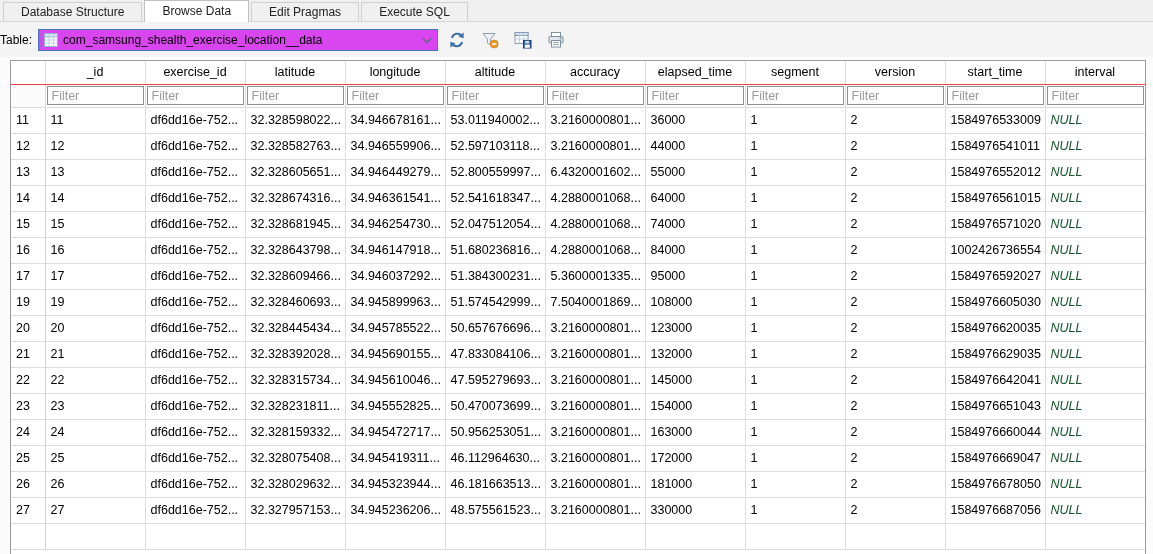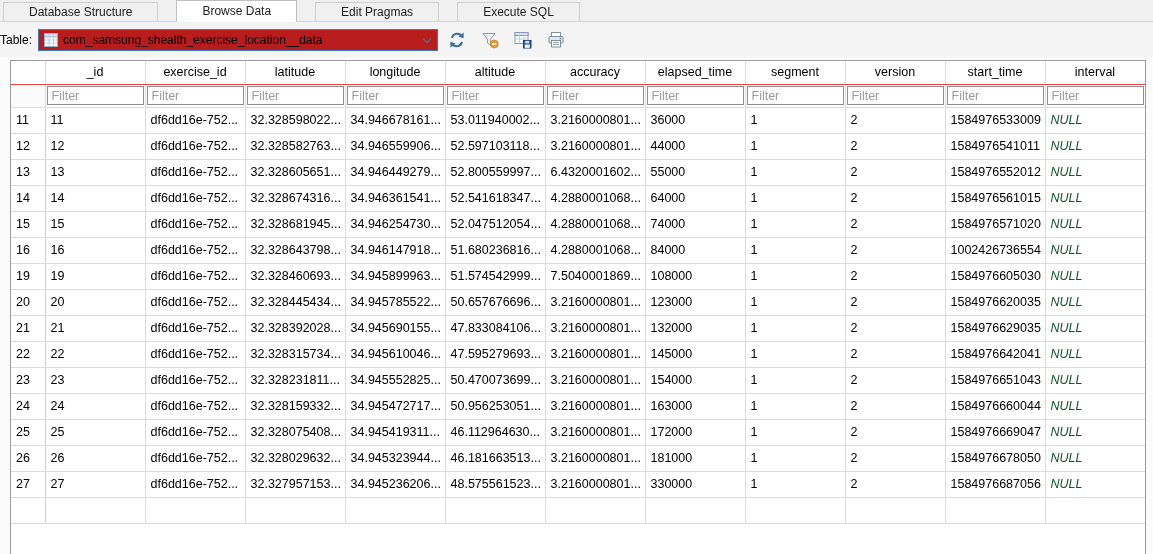--- a/index.html
+++ b/index.html
@@ -9,37 +9,37 @@
     background:#f0f0f0; position:relative; font-size:12px; color:#000;
   }
 
   
   .tabbar {
     height:22px; display:flex; align-items:flex-end;
     padding-left:3px; background:#f0f0f0;
     border-bottom:1px solid #d6d6d6; position:relative; z-index:2;
   }
   .tab {
-    height:19px; line-height:18px; padding:0 25px; margin-right:18px;
+    height:19px; line-height:18px; padding:0 17px; margin-right:2px;
     background:#f0f0f0; border:1px solid #d0d0d0; border-bottom:none;
     font-size:12px; color:#222; cursor:default; white-space:nowrap;
   }
   .tab.active {
     background:#ffffff; height:22px; line-height:21px;
     border-color:#c0c0c0; margin-bottom:-1px; position:relative; z-index:3;
   }
 
   
   .panel { position:absolute; left:0; top:23px; right:0; bottom:0; background:#fbfbfb; }
 
   
   .toolbar { display:flex; align-items:center; height:34px; background:#f4f4f4; }
   .toolbar-label { font-size:12px; color:#000; margin-right:6px; }
   .combo {
-    width:400px; height:22px; background:#b91c1c;
+    width:400px; height:22px; background:#d946ef;
     border:1px solid #3d7ab8; display:flex; align-items:center;
     padding:0 5px; gap:5px; cursor:default;
   }
   .combo-text { flex:1; font-size:12px; color:#000; white-space:nowrap; overflow:hidden; }
   .iconbtn {
     width:28px; height:24px; margin-left:5px; display:flex;
     align-items:center; justify-content:center;
     background:transparent; border:1px solid transparent; cursor:default;
   }
   .iconbtn:first-of-type { margin-left:9px; }
@@ -300,20 +300,34 @@
             <td class="cell">34.946147918...</td>
             <td class="cell">51.680236816...</td>
             <td class="cell">4.2880001068...</td>
             <td class="cell">84000</td>
             <td class="cell">1</td>
             <td class="cell">2</td>
             <td class="cell">1002426736554</td>
             <td class="cell null">NULL</td>
           </tr>
           <tr>
+            <td class="rownum">17</td>
+            <td class="cell">17</td>
+            <td class="cell">df6dd16e-752...</td>
+            <td class="cell">32.328609466...</td>
+            <td class="cell">34.946037292...</td>
+            <td class="cell">51.384300231...</td>
+            <td class="cell">5.3600001335...</td>
+            <td class="cell">95000</td>
+            <td class="cell">1</td>
+            <td class="cell">2</td>
+            <td class="cell">1584976592027</td>
+            <td class="cell null">NULL</td>
+          </tr>
+          <tr>
             <td class="rownum">19</td>
             <td class="cell">19</td>
             <td class="cell">df6dd16e-752...</td>
             <td class="cell">32.328460693...</td>
             <td class="cell">34.945899963...</td>
             <td class="cell">51.574542999...</td>
             <td class="cell">7.5040001869...</td>
             <td class="cell">108000</td>
             <td class="cell">1</td>
             <td class="cell">2</td>

